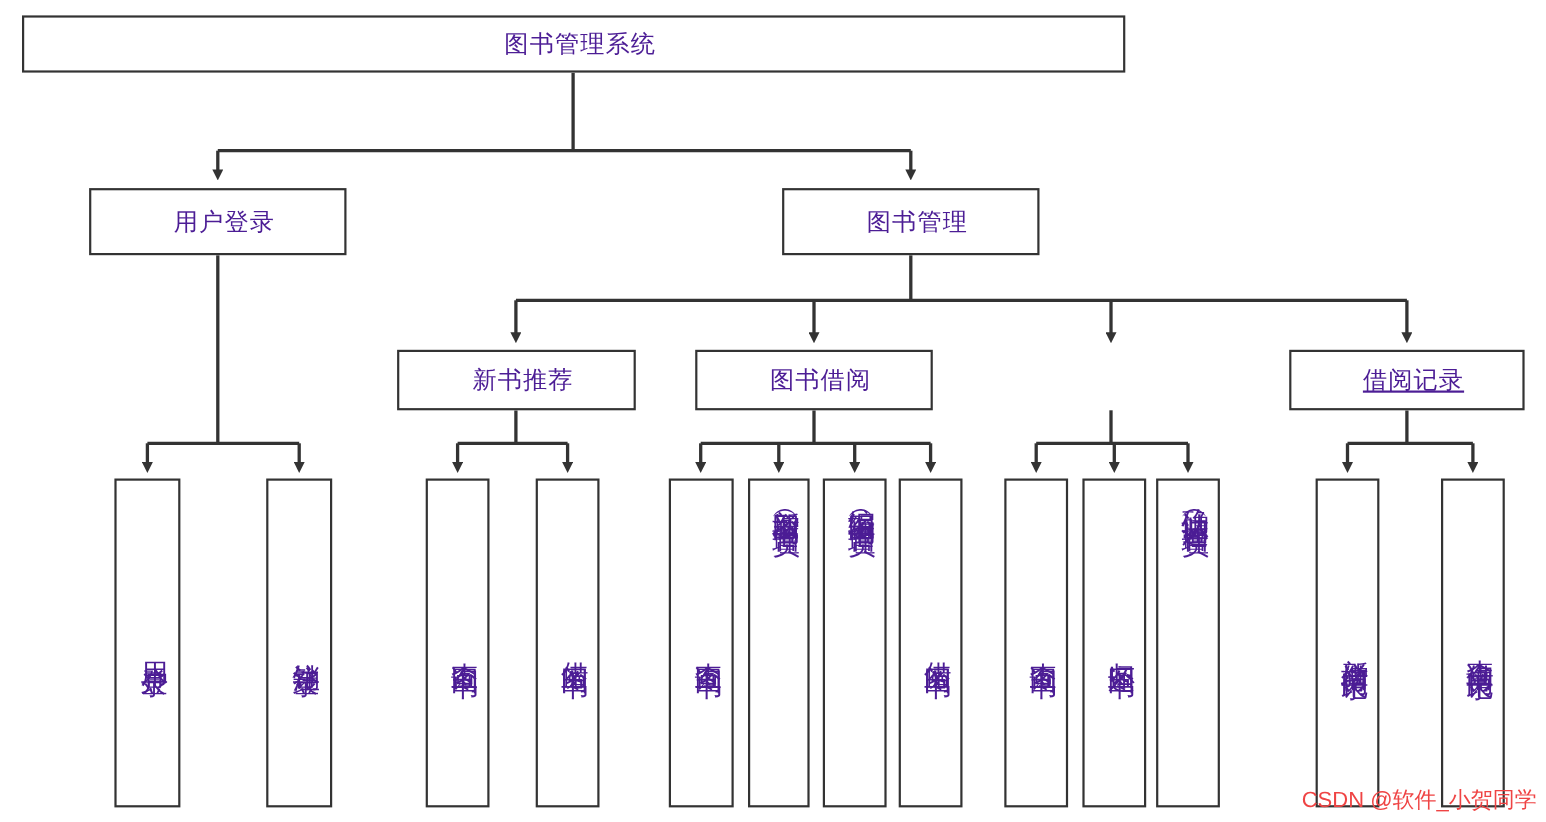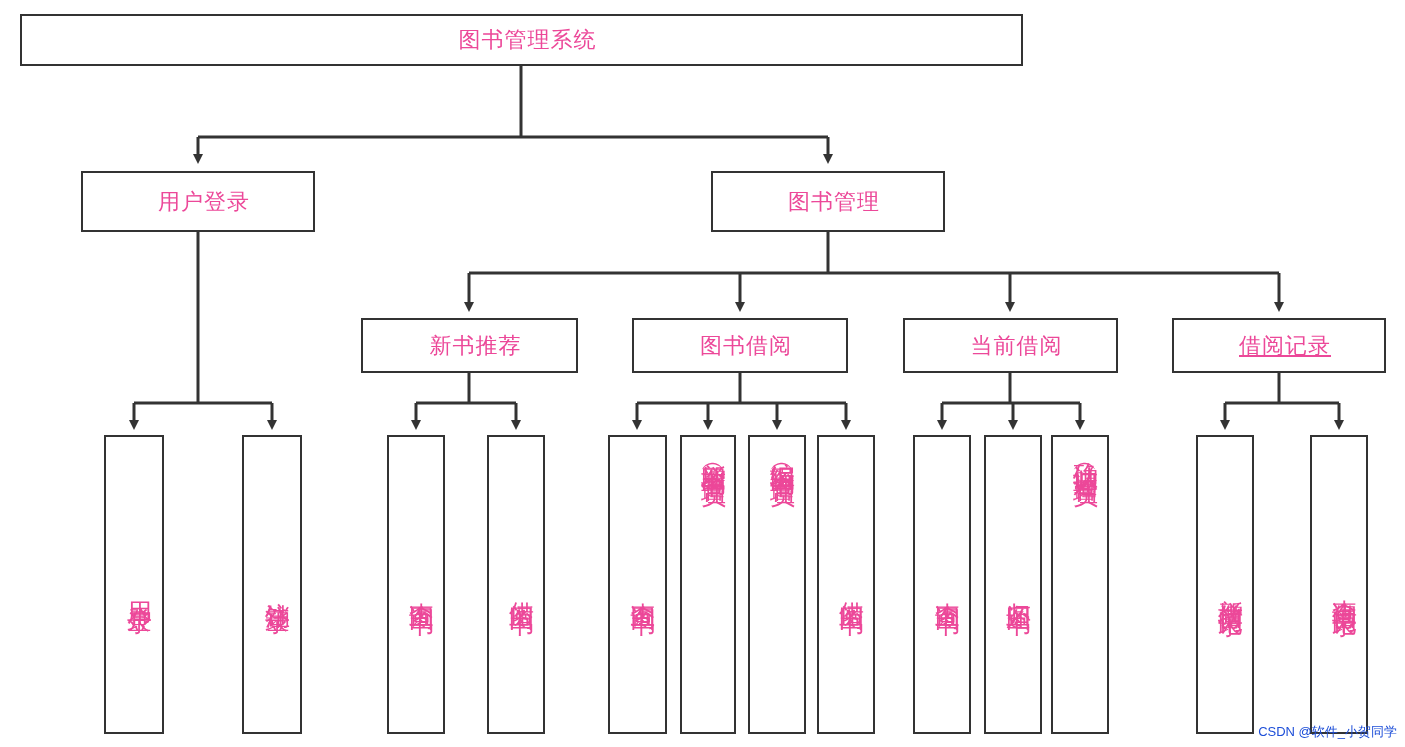--- a/index.html
+++ b/index.html
@@ -25,21 +25,21 @@
     height: 747px;
   }
   .node-box {
     position: absolute;
     box-sizing: border-box;
     background: #ffffff;
     border: 2px solid #333333;
     display: flex;
     align-items: center;
     justify-content: center;
-    color: #ec4899;
+    color: #4c1d95;
     padding-left: 12px;
   }
   .node-h {
     font-size: 22px;
     letter-spacing: 1px;
     white-space: nowrap;
   }
   .node-v {
     align-items: flex-start;
     padding-top: 6px;
@@ -53,22 +53,22 @@
     white-space: nowrap;
     display: block;
   }
   .node-v.mid .vlabel {
     align-self: center;
   }
   #watermark {
     position: absolute;
     right: 8px;
     bottom: 6px;
-    font-size: 13px;
-    color: #1d4ed8;
+    font-size: 20px;
+    color: #ef4444;
     white-space: nowrap;
     pointer-events: none;
   }
 </style>
 </head>
 <body>
 
 <div id="stage">
 
   <svg id="diagram-svg" viewBox="0 0 1405 747" xmlns="http://www.w3.org/2000/svg">
@@ -131,23 +131,20 @@
   <div class="node-box node-h" style="left:361px; top:318px; width:217px; height:55px;">
     <span>新书推荐</span>
   </div>
 
   <div class="node-box node-h" style="left:711px; top:171px; width:234px; height:61px;">
     <span>图书管理</span>
   </div>
   <div class="node-box node-h" style="left:632px; top:318px; width:216px; height:55px;">
     <span>图书借阅</span>
   </div>
-  <div class="node-box node-h" style="left:903px; top:318px; width:215px; height:55px;">
-    <span>当前借阅</span>
-  </div>
   <div class="node-box node-h" style="left:1172px; top:318px; width:214px; height:55px;text-decoration:underline;">
     <span>借阅记录</span>
   </div>
 
   <div class="node-box node-v mid" style="left:104px; top:435px; width:60px; height:299px;">
     <span class="vlabel">用户登录</span>
   </div>
   <div class="node-box node-v mid" style="left:242px; top:435px; width:60px; height:299px;">
     <span class="vlabel">注销登录</span>
   </div>

